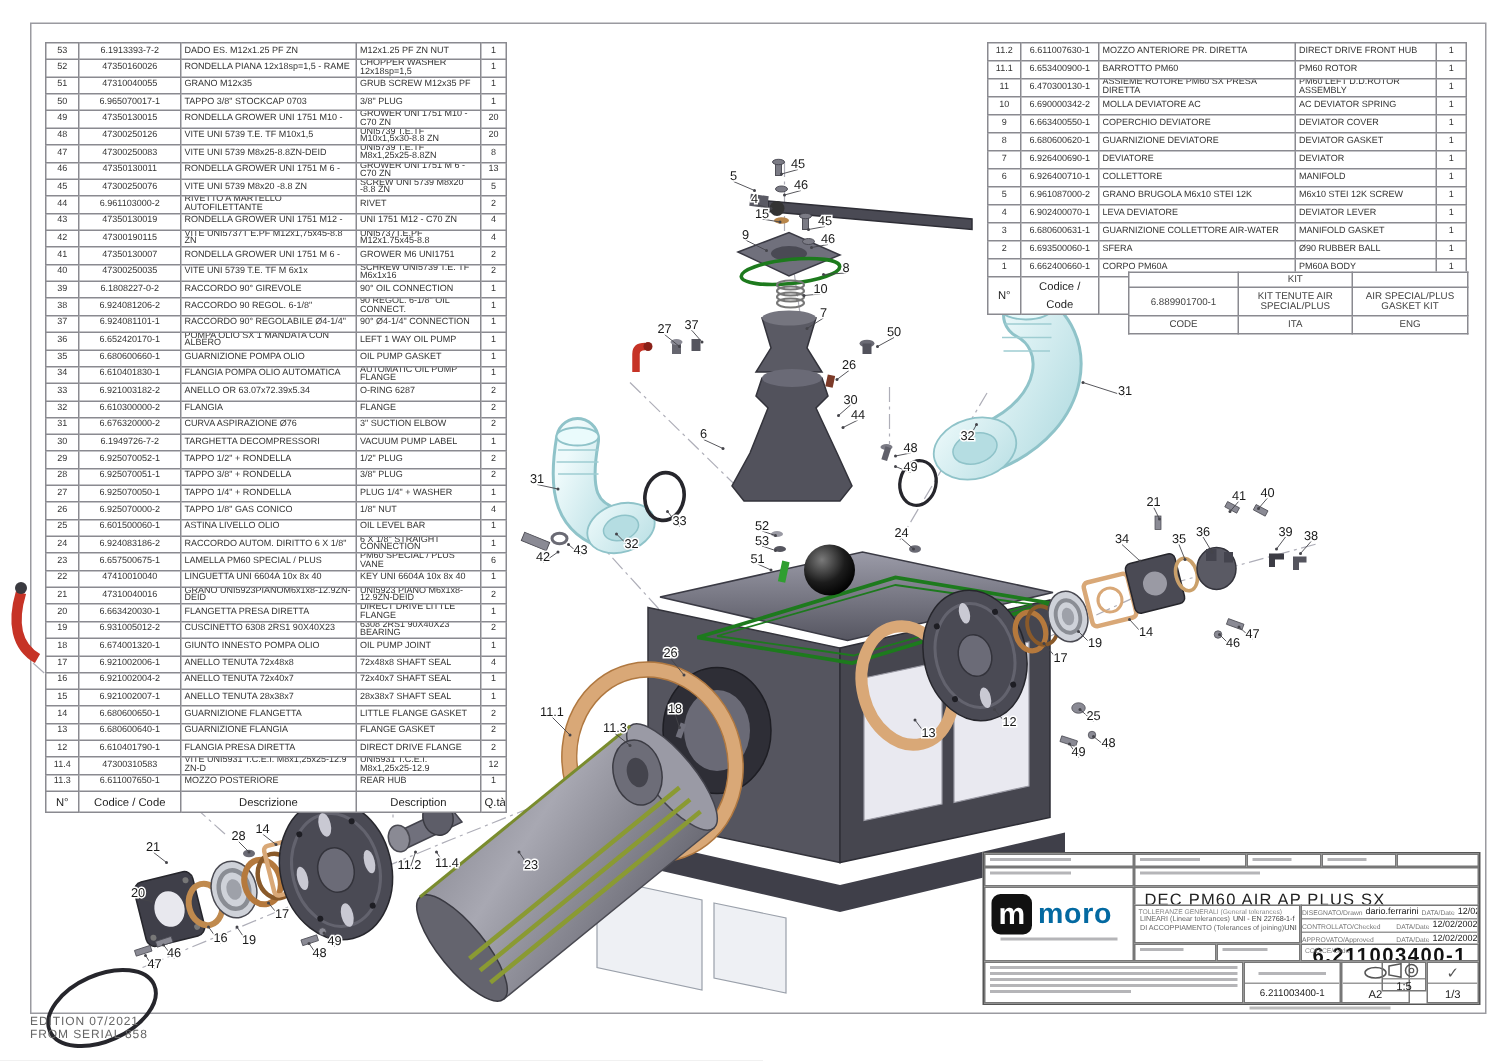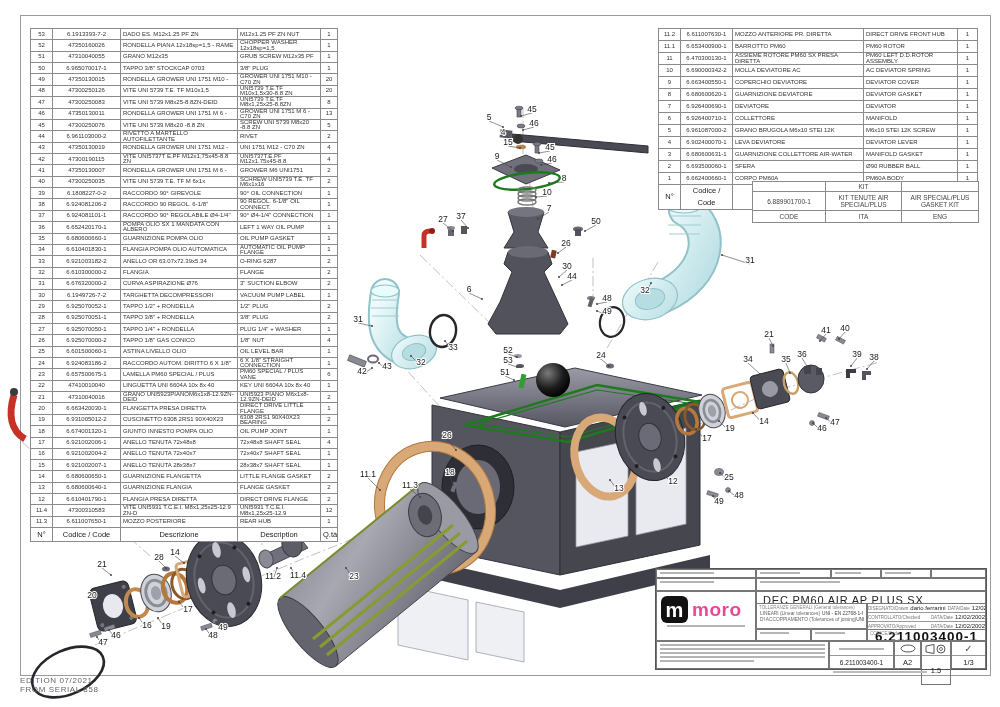--- a/index.html
+++ b/index.html
@@ -31,21 +31,21 @@
   .tol-line .val{color:#444;}
   .sig-row{display:flex;align-items:center;font-size:4.5px;color:#777;border-bottom:1px solid #999;height:8px;white-space:nowrap;overflow:hidden;}
   .sig-row .who{font-size:6px;color:#222;margin:0 2px;flex:1;}
   .sig-row .dt{font-size:6px;color:#222;margin-left:2px;}
   .big-code{font-size:13.5px;letter-spacing:1px;color:#111;text-align:center;font-weight:bold;}
   .stampcell{display:flex;flex-direction:column;}
   .stampcell .icn{height:13px;display:flex;align-items:center;justify-content:center;border-bottom:1px solid #999;}
   .stampcell .val{flex:1;display:flex;align-items:center;justify-content:center;font-size:7.5px;color:#222;}
   .logo-wrap{display:flex;align-items:center;padding:4px 2px 0 4px;}
   .logo-m{width:27px;height:27px;background:#111;border-radius:6px;color:#fff;display:flex;align-items:center;justify-content:center;font-weight:bold;font-size:20px;line-height:20px;}
-  .logo-word{font-size:19px;font-weight:bold;color:#ec4899;margin-left:4px;letter-spacing:0.5px;}
+  .logo-word{font-size:19px;font-weight:bold;color:#0369a1;margin-left:4px;letter-spacing:0.5px;}
   .edition{position:absolute;left:20px;top:676px;font-size:8px;color:#666;letter-spacing:0.6px;line-height:9px;}
 </style>
 </head>
 <body>
 
 <div class="page">
   <div class="frame"></div>
 
   <svg class="diagram" viewBox="0 0 1000 707">
     <defs>
@@ -1060,29 +1060,29 @@
       <span class="microtext" style="position:absolute;left:0;top:0;">CODICE/Code</span>
       <div class="big-code" style="margin-top:-1px;">6.211003400-1</div>
     </div>
 
     <div class="tb-cell stampcell" style="left:173px;top:72px;width:65px;height:28px;">
       <div class="icn">
           <div class="bar" style="width:70%;margin:0;"></div>
         </div>
       <div class="val" style="font-size:6.5px;">6.211003400-1</div>
     </div>
-    <div class="tb-cell stampcell" style="left:238px;top:72px;width:27px;height:28px;">
+    <div class="tb-cell stampcell" style="left:238px;top:72px;width:46px;height:28px;">
       <div class="icn">
         <svg width="16" height="9">
             <ellipse cx="8" cy="4.5" rx="7" ry="3.5" fill="none" stroke="#555" stroke-width="1"></ellipse>
           </svg>
       </div>
       <div class="val">A2</div>
     </div>
-    <div class="tb-cell stampcell" style="left:265px;top:72px;width:30px;height:44px;">
+    <div class="tb-cell stampcell" style="left:265px;top:72px;width:30px;height:20px;">
       <div class="icn">
         <svg width="22" height="10">
           <polygon points="1,2 9,0.5 9,9.5 1,8" fill="none" stroke="#555" stroke-width="1"></polygon>
           <circle cx="16" cy="5" r="4" fill="none" stroke="#555" stroke-width="1"></circle>
           <circle cx="16" cy="5" r="1.5" fill="none" stroke="#555" stroke-width="0.8"></circle>
         </svg>
       </div>
       <div class="val">1:5</div>
     </div>
     <div class="tb-cell stampcell" style="left:295px;top:72px;width:35px;height:28px;">

